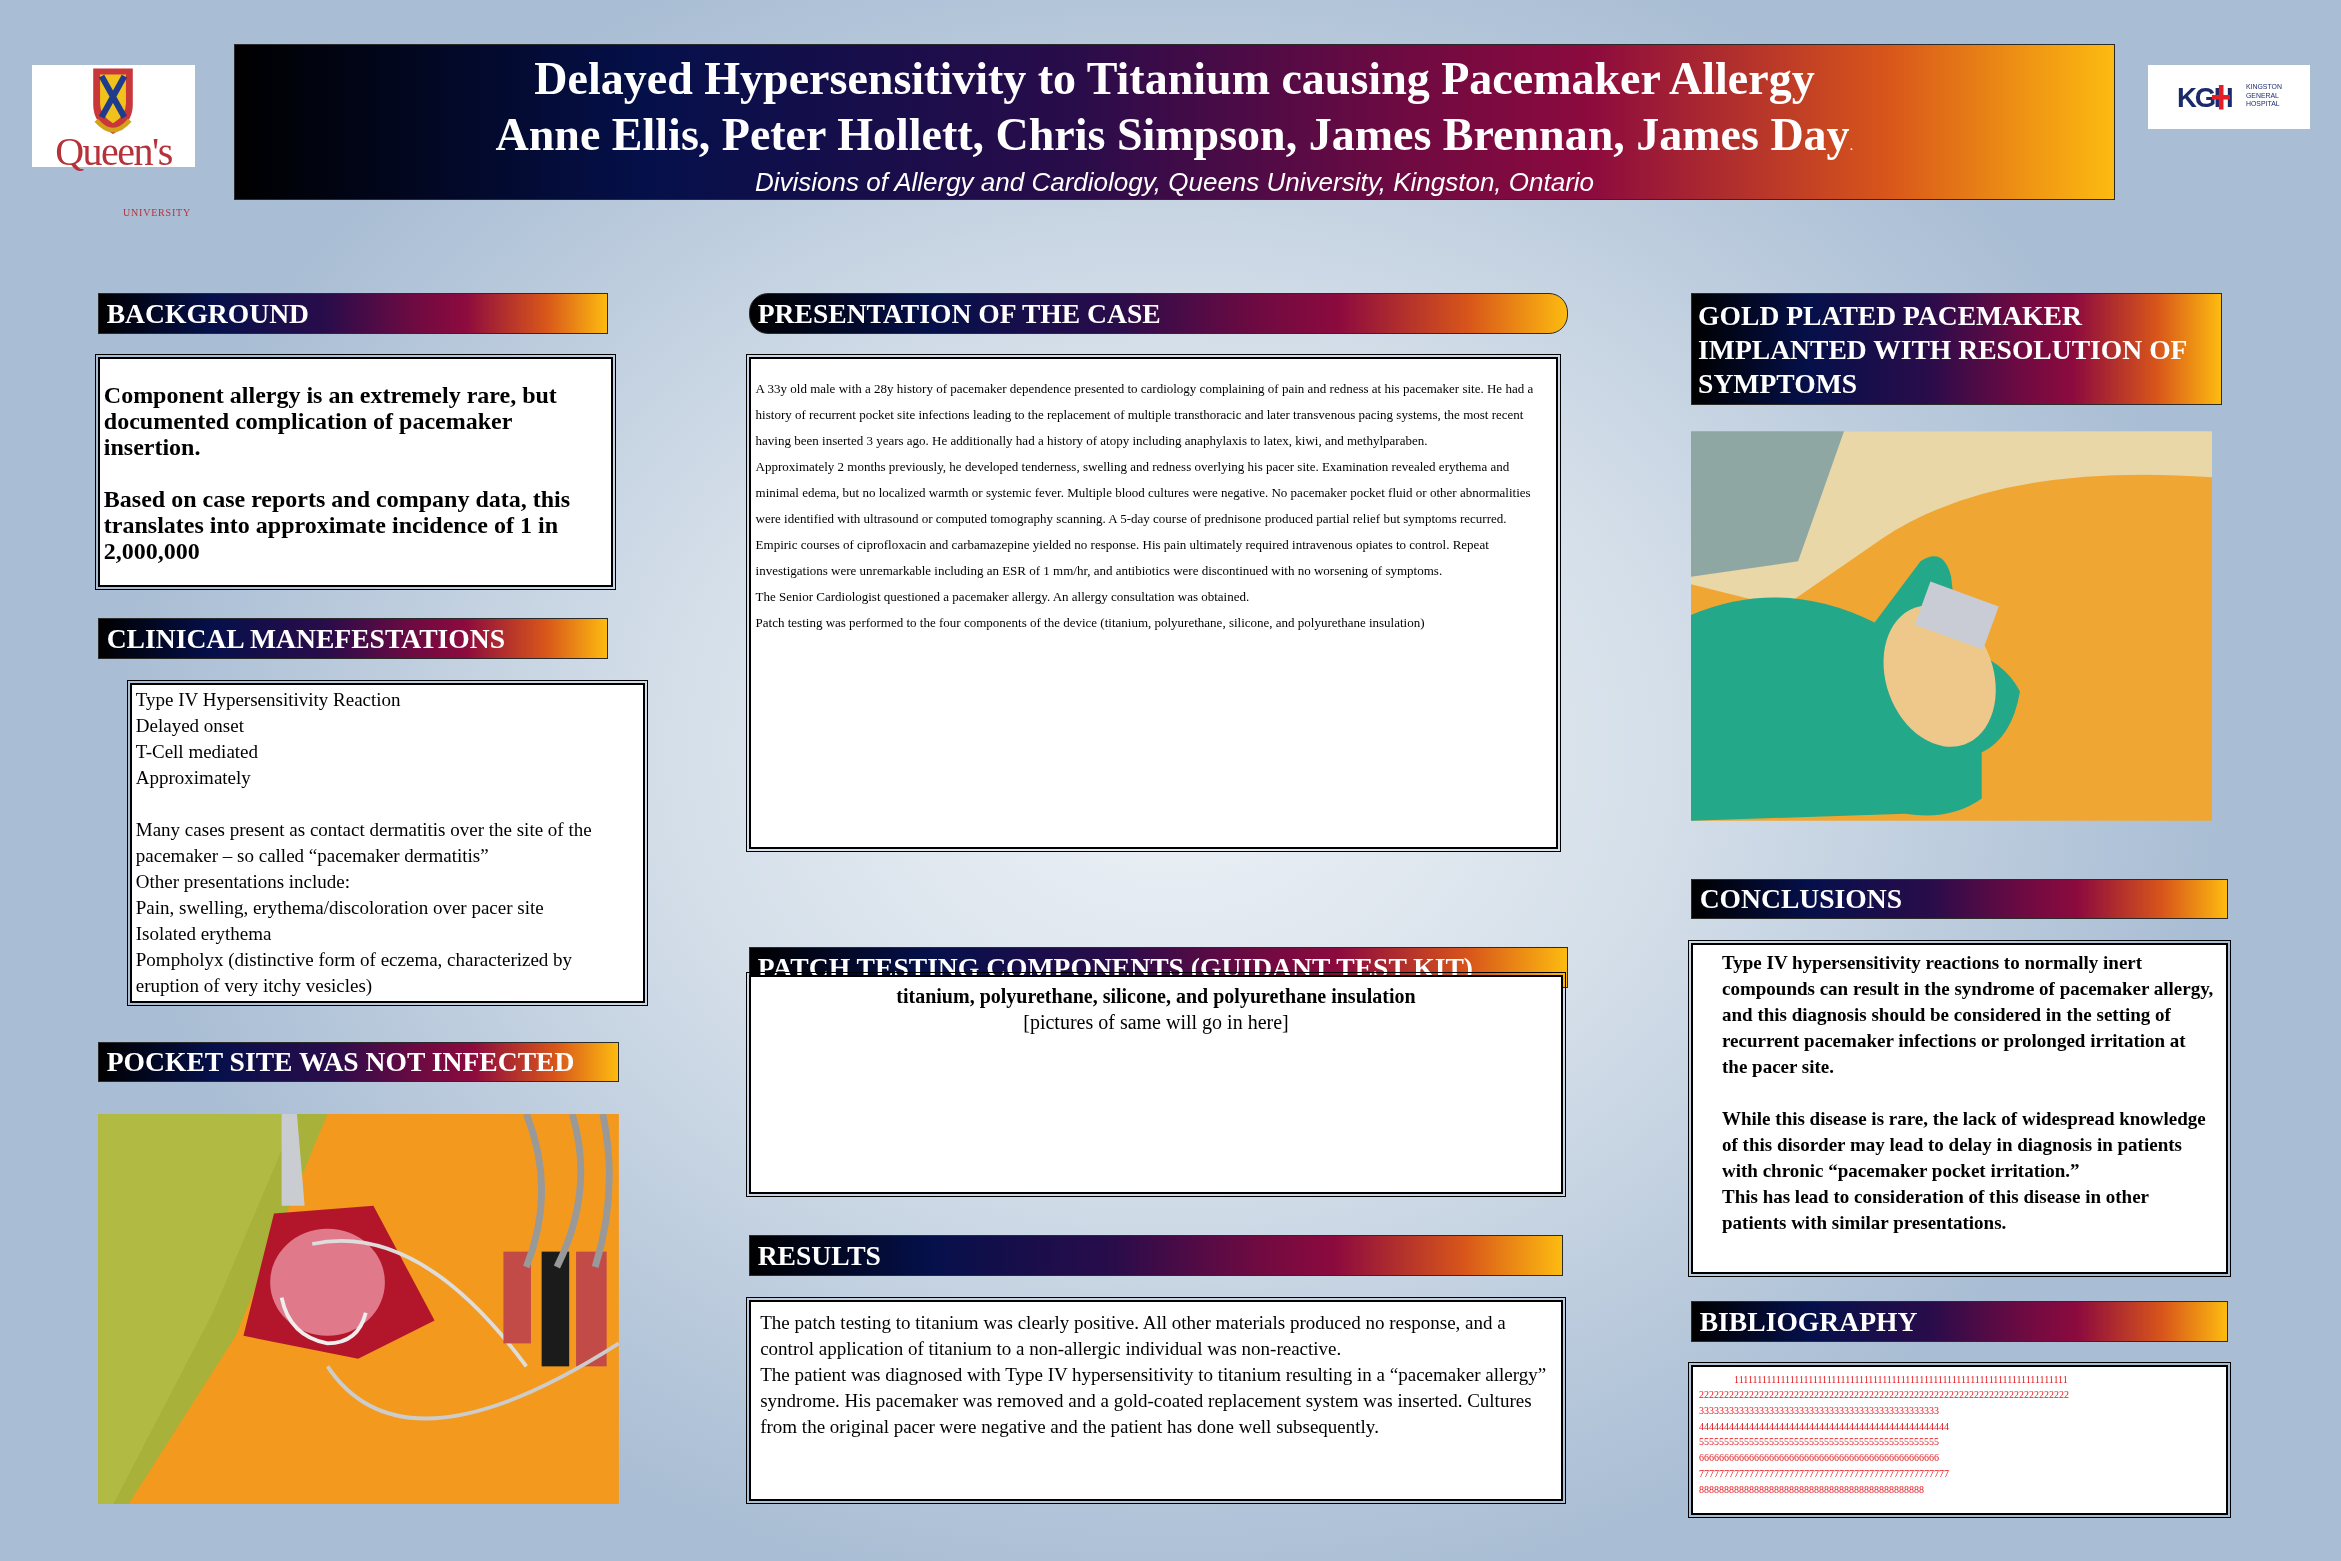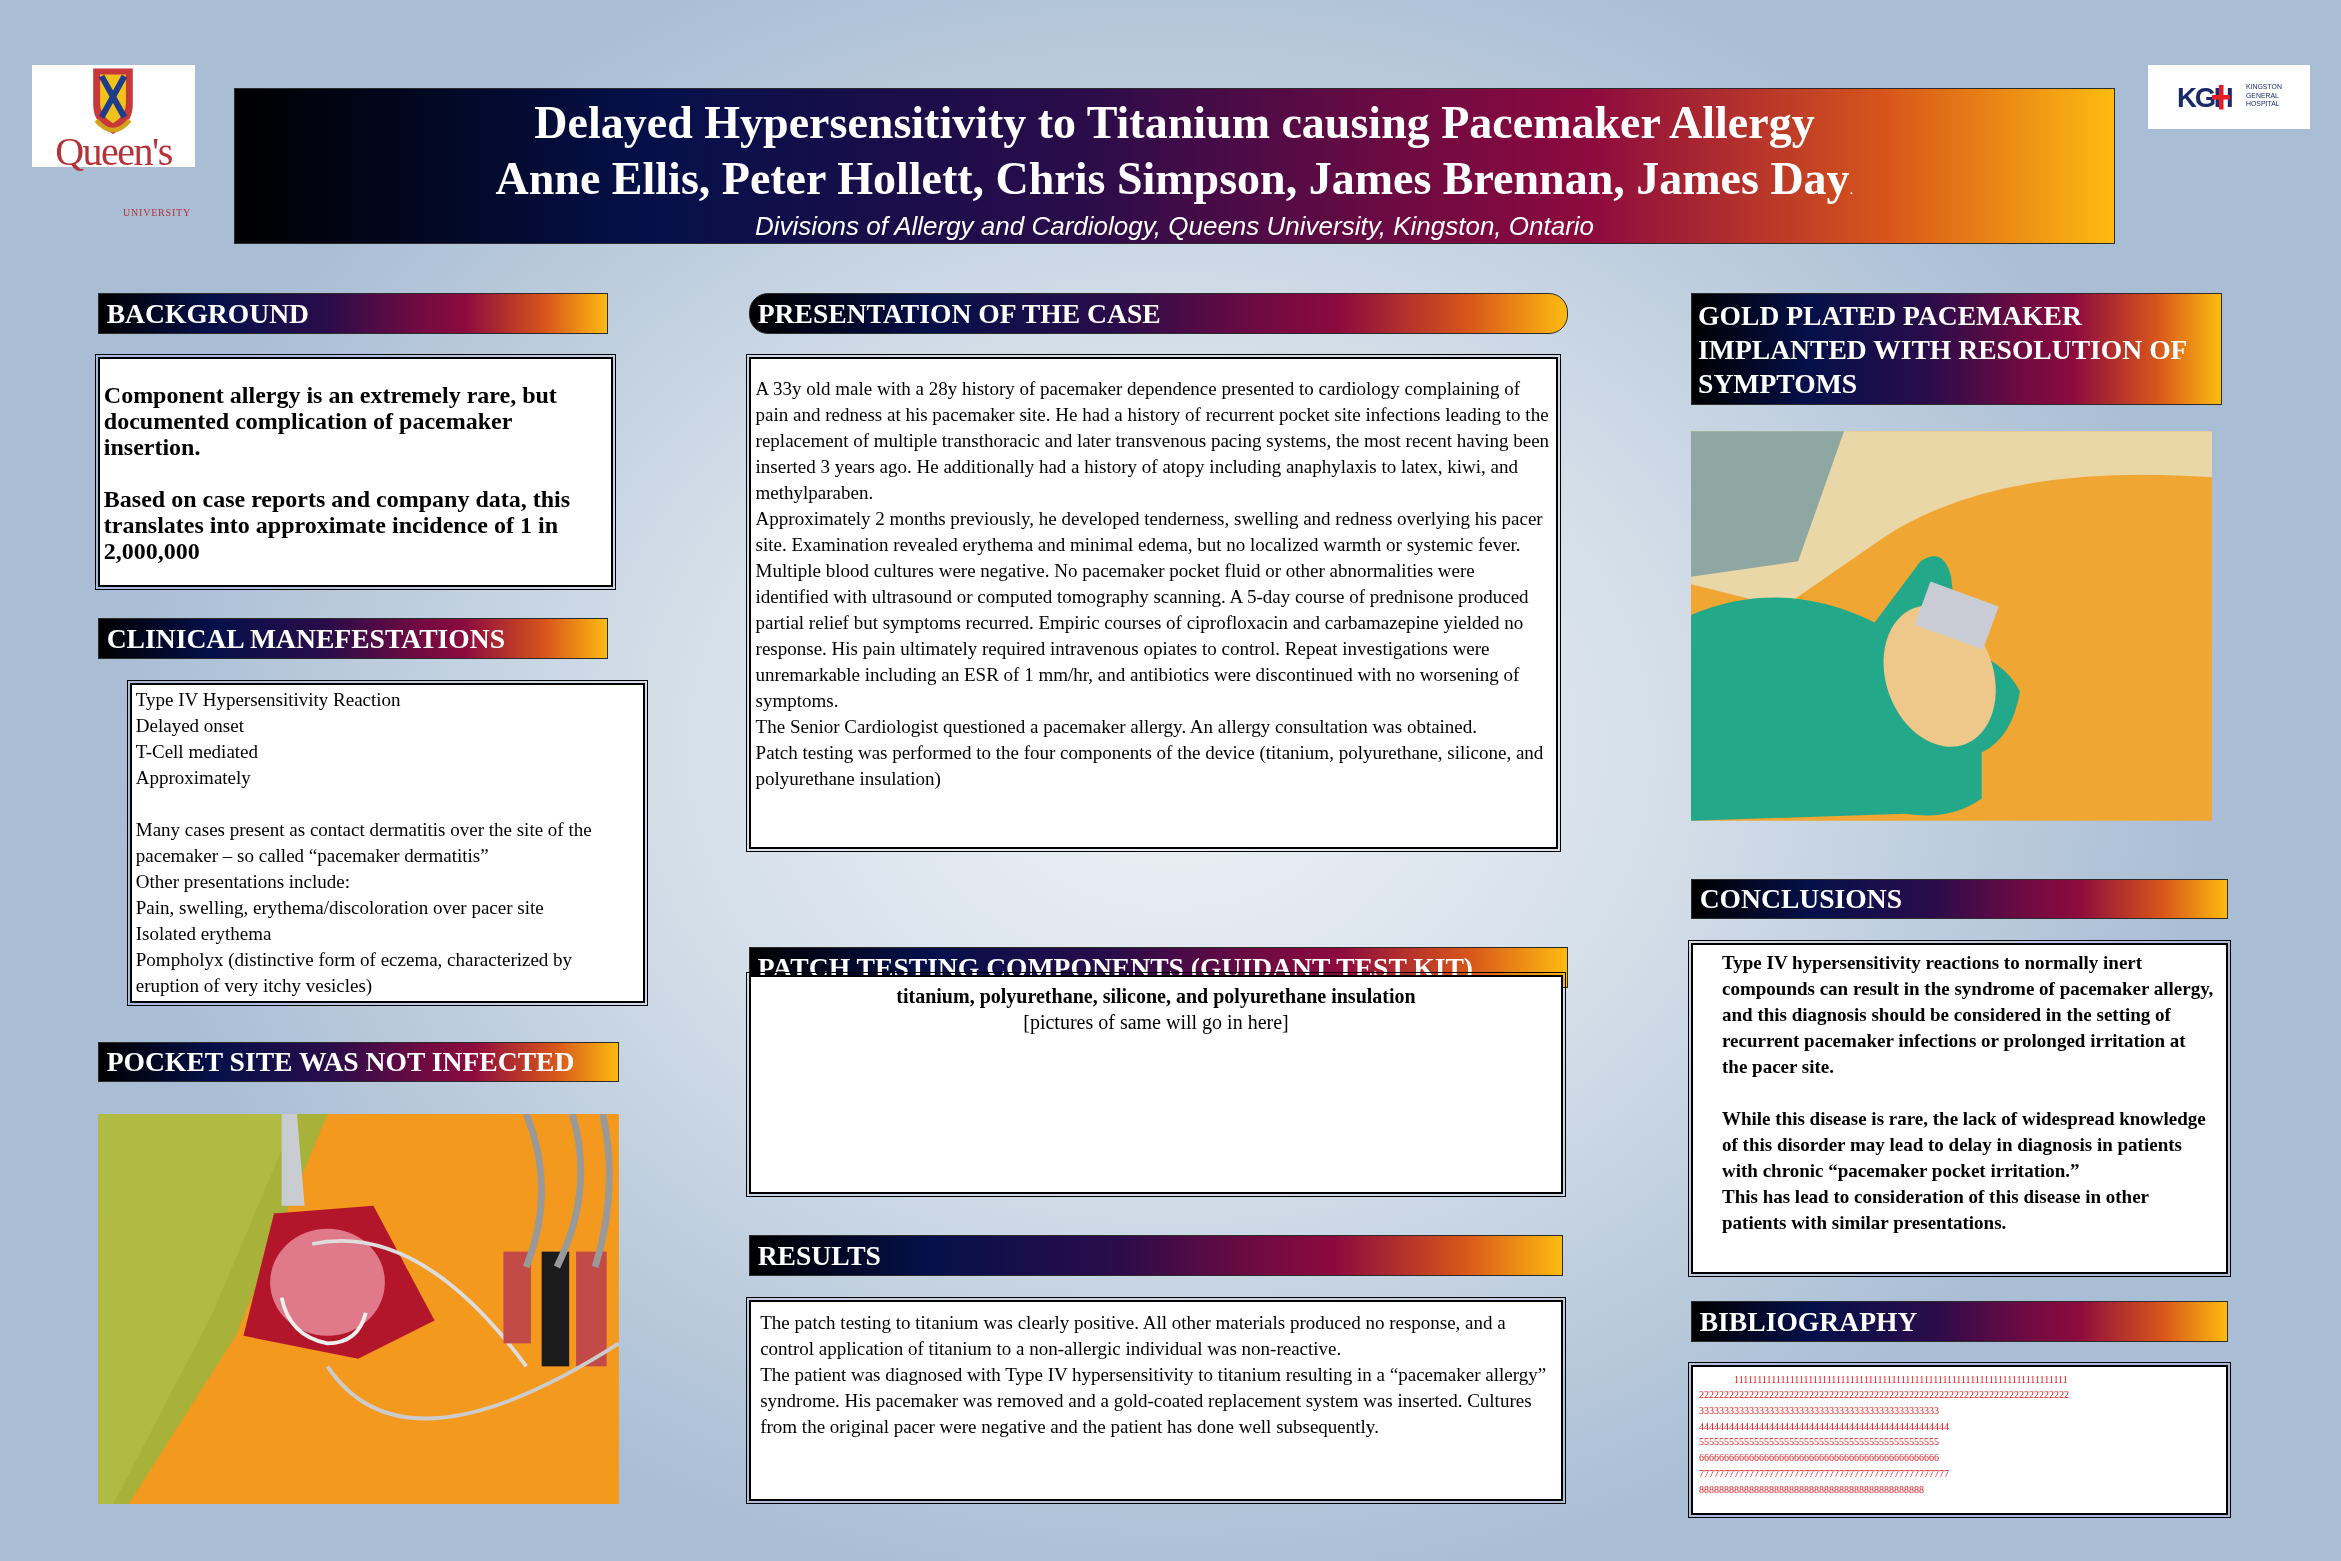--- a/index.html
+++ b/index.html
@@ -9,21 +9,21 @@
     font-family: "Liberation Serif", "DejaVu Serif", serif;
   }
   .abs { position: absolute; }
   .grad {
     background: linear-gradient(90deg, #000000 0%, #05104a 22%, #2a0c4a 45%, #6e0a42 62%, #8c0a3e 72%, #d8561a 88%, #fdbb10 100%);
     border: 1.5px solid #2b2b2b;
     box-sizing: border-box;
   }
   .header {
     left: 234px; top: 44px; width: 1881px; height: 156px;
-    color: #fff; text-align: center; margin-top: 44px;
+    color: #fff; text-align: center;
   }
   .header .t1 { font-family: "Liberation Serif", serif; font-weight: bold; font-size: 46px; line-height: 1; position: absolute; left: 0; right: 0; top: 10.7px; }
   .header .t2 { font-family: "Liberation Serif", serif; font-weight: bold; font-size: 46px; line-height: 1; position: absolute; left: 0; right: 0; top: 67px; }
   .header .t3 { font-family: "Liberation Sans", sans-serif; font-style: italic; font-size: 26px; position: absolute; left: 0; right: 0; top: 122px; }
   .logo-box { background: #fff; }
   .sec-head {
     color: #fff; font-weight: bold; font-size: 27.6px; line-height: 1;
     padding-left: 7.7px; box-sizing: border-box; display: flex; align-items: center;
     font-family: "Liberation Serif", serif; white-space: nowrap;
   }
@@ -107,21 +107,21 @@
     <path d="M240 0 L260 0 L270 120 L240 120 Z" fill="#c9cdd2"></path>
     <rect x="530" y="180" width="36" height="120" fill="#c24b48"></rect>
     <rect x="580" y="180" width="36" height="150" fill="#1b1b1b"></rect>
     <rect x="625" y="180" width="40" height="150" fill="#c24b48"></rect>
     <path d="M560 0 Q600 100 560 200 M620 0 Q650 100 600 200 M660 0 Q681 100 650 200" stroke="#999" stroke-width="9" fill="none"></path>
     <path d="M300 330 Q400 480 681 300" stroke="#ccc" stroke-width="5" fill="none"></path>
   </svg>
 </div>
 
 <div class="abs grad sec-head" style="left:749px; top:293px; width:819px; height:41px;border-radius:19px;">PRESENTATION OF THE CASE</div>
-<div class="abs box txt" style="left:749px; top:357px; width:809px; height:492px; padding:17px 4.6px 0 4.6px; font-size:19px; line-height:26px;">
+<div class="abs box txt" style="left:749px; top:357px; width:809px; height:492px; padding:17px 4.6px 0 4.6px; font-size:13px; line-height:26px;">
   <p>A 33y old male with a 28y history of pacemaker dependence presented to cardiology complaining of pain and redness at his pacemaker site. He had a history of recurrent pocket site infections leading to the replacement of multiple transthoracic and later transvenous pacing systems, the most recent having been inserted 3 years ago. He additionally had a history of atopy including anaphylaxis to latex, kiwi, and methylparaben.</p>
   <p>Approximately 2 months previously, he developed tenderness, swelling and redness overlying his pacer site. Examination revealed erythema and minimal edema, but no localized warmth or systemic fever. Multiple blood cultures were negative.  No pacemaker pocket fluid or other abnormalities were identified with ultrasound or computed tomography scanning. A 5-day course of prednisone produced partial relief but symptoms recurred. Empiric courses of ciprofloxacin and carbamazepine yielded no response.  His pain ultimately required intravenous opiates to control. Repeat investigations were unremarkable including an ESR of 1 mm/hr, and antibiotics were discontinued with no worsening of symptoms.</p>
   <p>The Senior Cardiologist questioned a pacemaker allergy.  An allergy consultation was obtained.</p>
   <p>Patch testing was performed to the four components of the device (titanium, polyurethane, silicone, and polyurethane insulation)</p>
 </div>
 
 <div class="abs grad sec-head" style="left:749px; top:911px; width:819px; height:41px;margin-top:36px;">PATCH TESTING COMPONENTS (GUIDANT TEST KIT)</div>
 <div class="abs box" style="left:749px; top:975px; width:814px; height:219px; text-align:center; padding-top:6.1px; font-size:20px; line-height:26px;">
   <p class="bold">titanium, polyurethane, silicone, and polyurethane insulation</p>
   <p>[pictures of same will go in here]</p>

